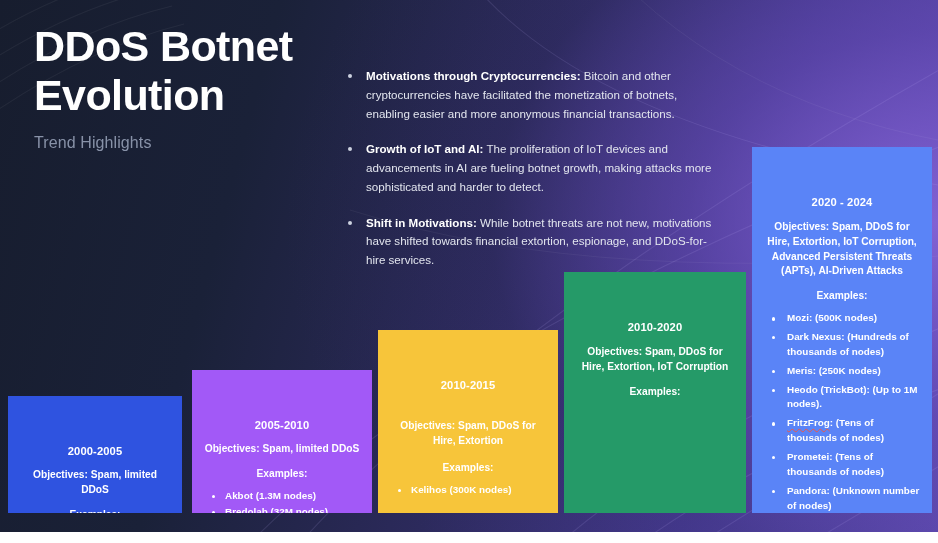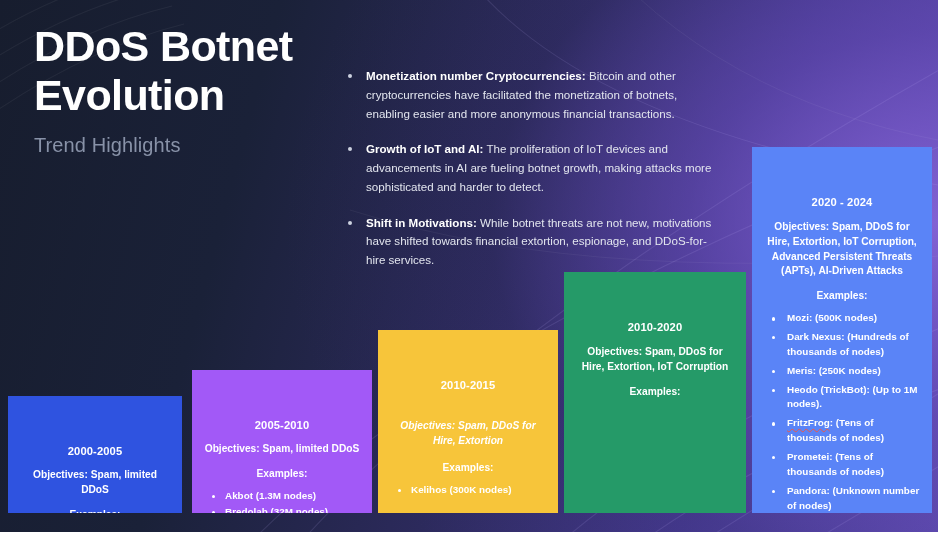--- a/index.html
+++ b/index.html
@@ -40,21 +40,21 @@
   }
   .title {
     font-size: 43px;
     font-weight: bold;
     line-height: 1.14;
     color: #ffffff;
     letter-spacing: -0.6px;
   }
   .subtitle {
     margin-top: 14px;
-    font-size: 20px;
+    font-size: 16px;
     color: #8892a8;
     letter-spacing: 0.1px;
   }
 
   
   .highlights {
     position: absolute;
     left: 348px;
     top: 67px;
     width: 372px;
@@ -156,21 +156,21 @@
   #bar-4 { left: 752px; width: 180px; top: 147px; background: #5a84f7; }
 
   #bar-1 .bar-list li { padding-left: 22px; }
   #bar-2 .bar-list li { padding-left: 22px; }
   #bar-3 .bar-list li,
   #bar-4 .bar-list li { padding-left: 24px; }
 
   #bar-3 .bar-period,
   #bar-4 .bar-period { margin-bottom: 12px; }
   #bar-2 .bar-period { margin-bottom: 28px; }
-  #bar-2 .bar-objectives { margin-bottom: 13px; font-style: italic; }
+  #bar-2 .bar-objectives { margin-bottom: 13px; }
   #bar-4 .bar-list li { margin-bottom: 4px; line-height: 1.5; }
 </style>
 </head>
 <body>
 
 <div id="slide">
 
   <svg class="bg-svg" viewBox="0 0 938 543" preserveAspectRatio="none">
     <g fill="none" stroke="#ffffff" stroke-opacity="0.055" stroke-width="1.1">
       <path d="M -60 68 Q 40 -6 150 -30"></path>
@@ -194,21 +194,21 @@
   </svg>
 
   <div class="head-block">
     <div class="title">DDoS Botnet Evolution</div>
     <div class="subtitle">Trend Highlights</div>
   </div>
 
   <div class="highlights">
       <div class="hl-item">
         <span class="hl-dot"></span>
-        <div class="hl-text"><b>Monetization number Cryptocurrencies:</b><span> Bitcoin and other cryptocurrencies have facilitated the monetization of botnets, enabling easier and more anonymous financial transactions.</span></div>
+        <div class="hl-text"><b>Motivations through Cryptocurrencies:</b><span> Bitcoin and other cryptocurrencies have facilitated the monetization of botnets, enabling easier and more anonymous financial transactions.</span></div>
       </div>
       <div class="hl-item">
         <span class="hl-dot"></span>
         <div class="hl-text"><b>Growth of IoT and AI:</b><span> The proliferation of IoT devices and advancements in AI are fueling botnet growth, making attacks more sophisticated and harder to detect.</span></div>
       </div>
       <div class="hl-item">
         <span class="hl-dot"></span>
         <div class="hl-text"><b>Shift in Motivations:</b><span> While botnet threats are not new, motivations have shifted towards financial extortion, espionage, and DDoS-for-hire services.</span></div>
       </div>
     </div>

